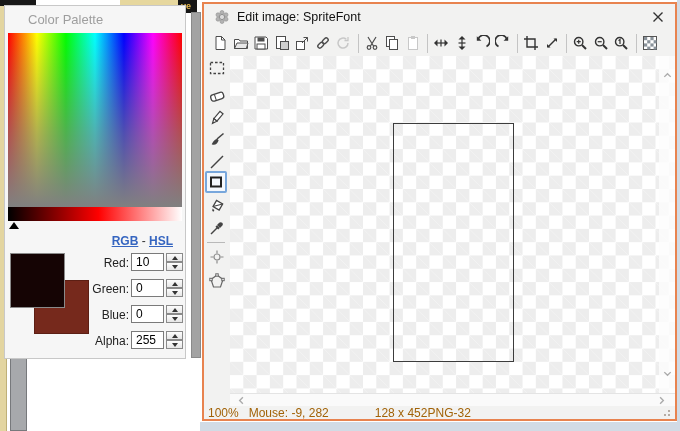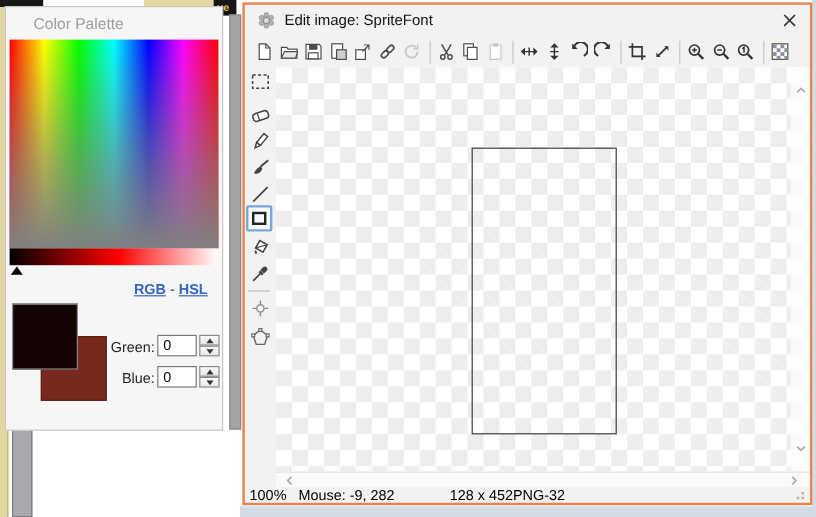--- a/index.html
+++ b/index.html
@@ -70,21 +70,21 @@
   .drawn-rect{position:absolute;left:163px;top:67px;width:121px;height:239px;border:1px solid #3c3c3c;box-sizing:border-box;}
   .vscroll{position:absolute;right:0;top:0;width:16px;height:337px;background:rgba(252,252,252,.82);
     display:flex;flex-direction:column;align-items:center;justify-content:space-between;padding:14px 0;box-sizing:border-box;}
   .vscroll svg{width:11px;height:11px;}
 
   .hscroll{position:absolute;left:26px;top:389px;width:445px;height:13px;background:#fafafa;border-top:1px solid #e4e4e4;
     display:flex;align-items:center;justify-content:space-between;padding:0 8px 0 6px;box-sizing:border-box;}
   .hscroll svg{width:11px;height:11px;}
 
   .statusbar{position:absolute;left:0;top:402px;width:471px;height:13px;display:flex;align-items:center;
-    font-size:12px;color:#000000;padding-left:4px;box-sizing:border-box;}
+    font-size:12px;color:#a16207;padding-left:4px;box-sizing:border-box;}
   .st-zoom{margin-right:10px;}
   .st-size{margin-left:46px;}
   .st-format{margin-left:0;}
   .grip{position:absolute;right:3px;top:402px;width:12px;height:12px;}
 </style>
 </head>
 <body>
 
 <div id="stage">
 
@@ -103,35 +103,59 @@
     <div class="value-bar"></div>
     <div class="value-marker"></div>
     <div class="links-row">
       <a>RGB</a>
       <span>-</span>
       <a>HSL</a>
     </div>
     <div class="swatch-bg"></div>
     <div class="swatch-fg"></div>
 
+    <div class="field-row" style="top:247px;">
+      <span class="field-label">Red:</span>
+      <input class="field-input" value="10" style="">
+      <div class="spinner">
+        <div class="spin-btn spin-up">
+            <div class="tri-up"></div>
+          </div>
+        <div class="spin-btn spin-dn">
+            <div class="tri-dn"></div>
+          </div>
+      </div>
+    </div>
     <div class="field-row" style="top:273px;">
       <span class="field-label">Green:</span>
       <input class="field-input" value="0" style="">
       <div class="spinner">
         <div class="spin-btn spin-up">
             <div class="tri-up"></div>
           </div>
         <div class="spin-btn spin-dn">
             <div class="tri-dn"></div>
           </div>
       </div>
     </div>
     <div class="field-row" style="top:299px;">
       <span class="field-label">Blue:</span>
       <input class="field-input" value="0" style="">
+      <div class="spinner">
+        <div class="spin-btn spin-up">
+            <div class="tri-up"></div>
+          </div>
+        <div class="spin-btn spin-dn">
+            <div class="tri-dn"></div>
+          </div>
+      </div>
+    </div>
+    <div class="field-row" style="top:325px;">
+      <span class="field-label">Alpha:</span>
+      <input class="field-input" value="255" style="">
       <div class="spinner">
         <div class="spin-btn spin-up">
             <div class="tri-up"></div>
           </div>
         <div class="spin-btn spin-dn">
             <div class="tri-dn"></div>
           </div>
       </div>
     </div>
   </div>

